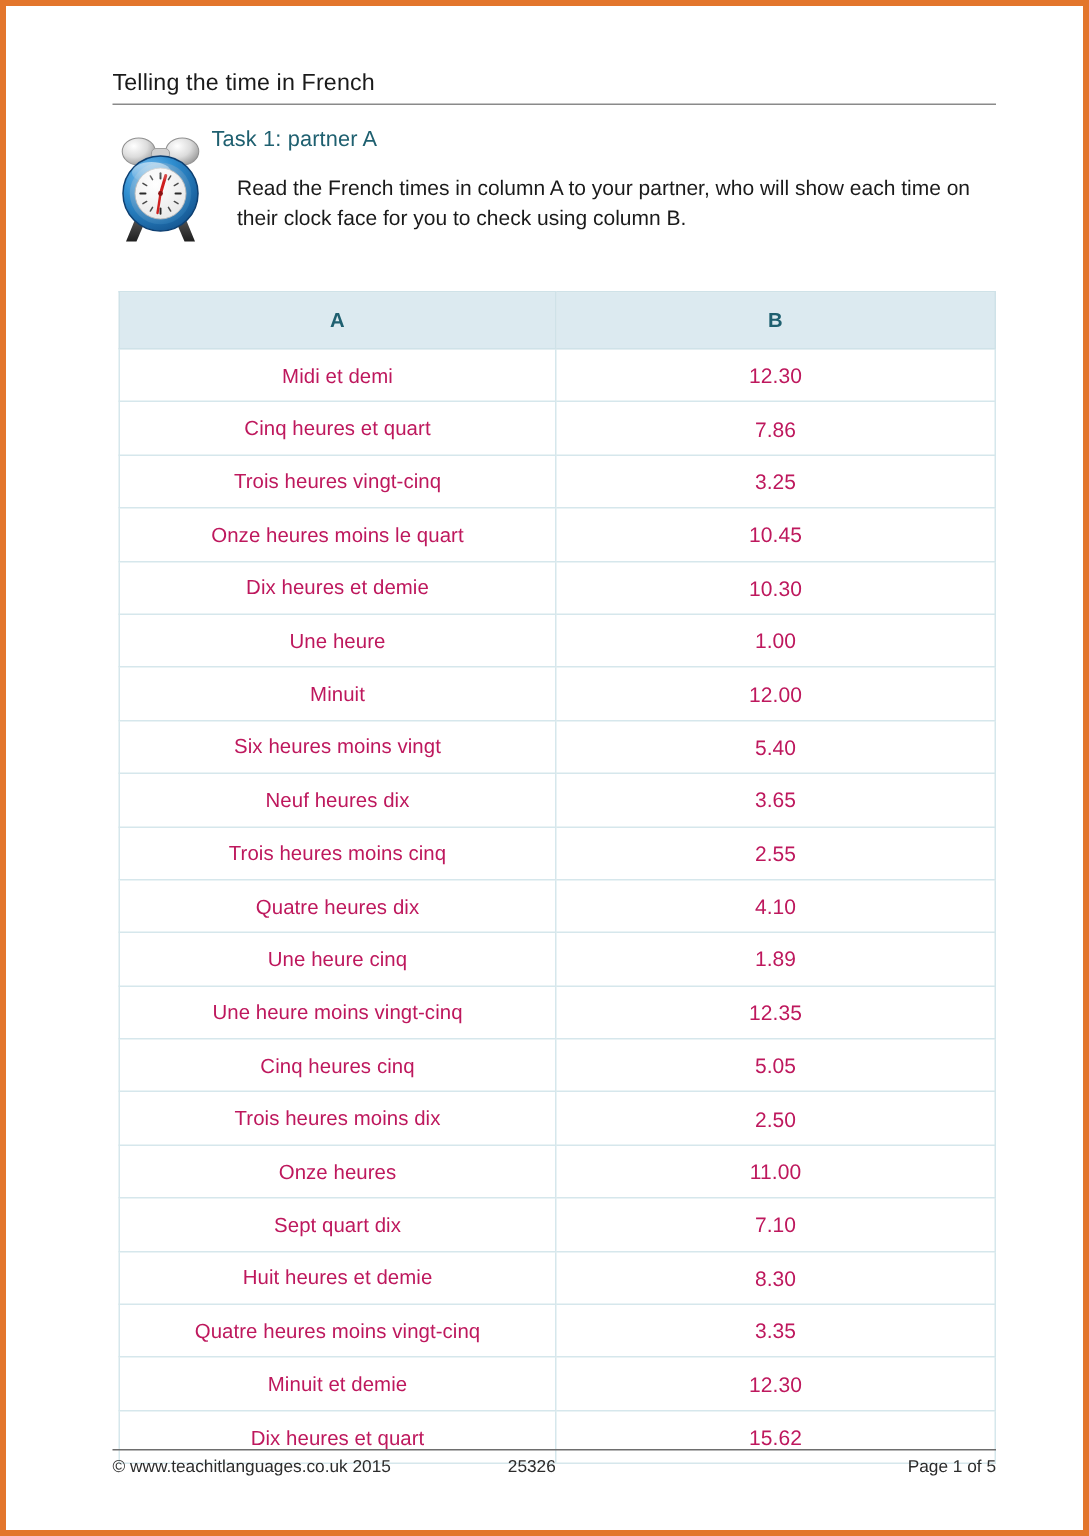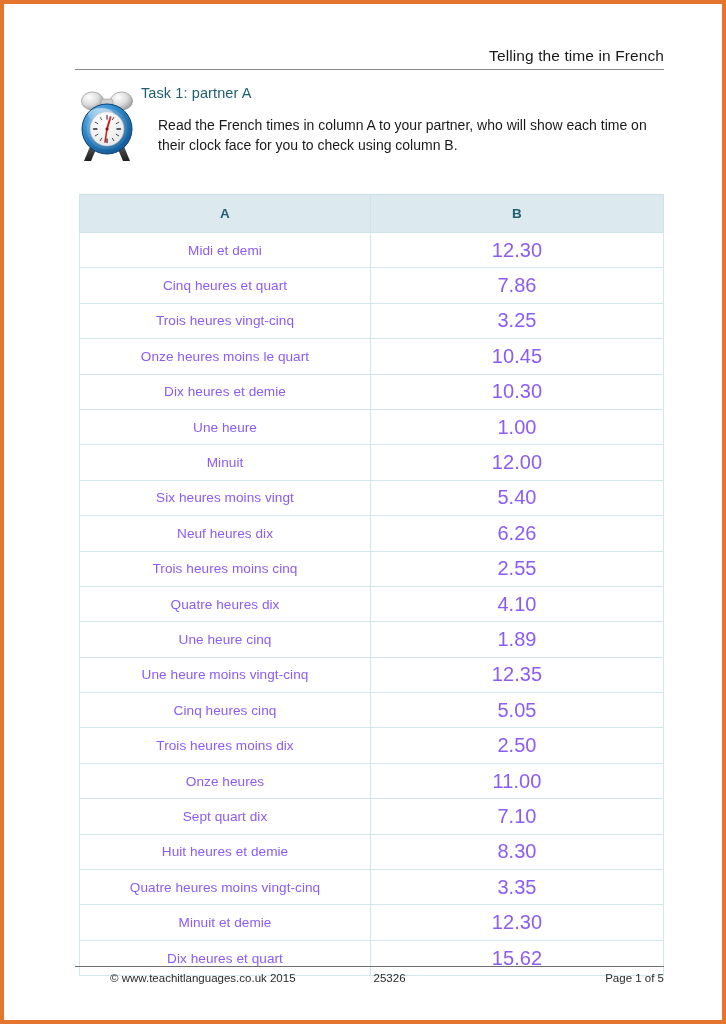--- a/index.html
+++ b/index.html
@@ -35,21 +35,20 @@
   }
 
   
   .doc-header {
     position: absolute;
     left: 67px;
     top: 38px;
     width: 589px;
   }
   .doc-header-title {
-    text-align: right;
     font-size: 15.5px;
     color: #1a1a1a;
     line-height: 20px;
     letter-spacing: 0.1px;
     white-space: nowrap;
   }
   .doc-header-rule {
     margin-top: 3px;
     height: 1px;
     background: #8a8a8a;
@@ -113,49 +112,48 @@
     height: 37px;
     text-align: center;
     border: 1px solid #cfe2e8;
     padding: 0;
     letter-spacing: 0.2px;
   }
   table.time-table td {
     height: 34.4px;
     text-align: center;
     font-size: 13.6px;
-    color: #8b5cf6;
+    color: #be185d;
     border: 1px solid #d6e7ec;
     padding: 0 6px;
     background: #ffffff;
     letter-spacing: 0.05px;
   }
   table.time-table td.col-b-cell {
-    font-size: 20px;
+    font-size: 14px;
   }
 
   
   .doc-footer {
     position: absolute;
     left: 67px;
     top: 958px;
     width: 589px;
   }
   .doc-footer-rule {
     height: 1px;
     background: #6e6e6e;
     width: 100%;
   }
   .doc-footer-row {
     display: flex;
     align-items: flex-end;
     margin-top: 5px;
     font-size: 11.5px;
     color: #2b2b2b;
-    margin-left: 35px;
   }
   .footer-copyright { flex: 0 0 auto; }
   .footer-code {
     flex: 0 0 auto;
     margin-left: 78px;
   }
   .footer-page {
     margin-left: auto;
     flex: 0 0 auto;
   }
@@ -288,21 +286,21 @@
             <tr>
               <td class="col-a-cell">Minuit</td>
               <td class="col-b-cell">12.00</td>
             </tr>
             <tr>
               <td class="col-a-cell">Six heures moins vingt</td>
               <td class="col-b-cell">5.40</td>
             </tr>
             <tr>
               <td class="col-a-cell">Neuf heures dix</td>
-              <td class="col-b-cell">6.26</td>
+              <td class="col-b-cell">3.65</td>
             </tr>
             <tr>
               <td class="col-a-cell">Trois heures moins cinq</td>
               <td class="col-b-cell">2.55</td>
             </tr>
             <tr>
               <td class="col-a-cell">Quatre heures dix</td>
               <td class="col-b-cell">4.10</td>
             </tr>
             <tr>

